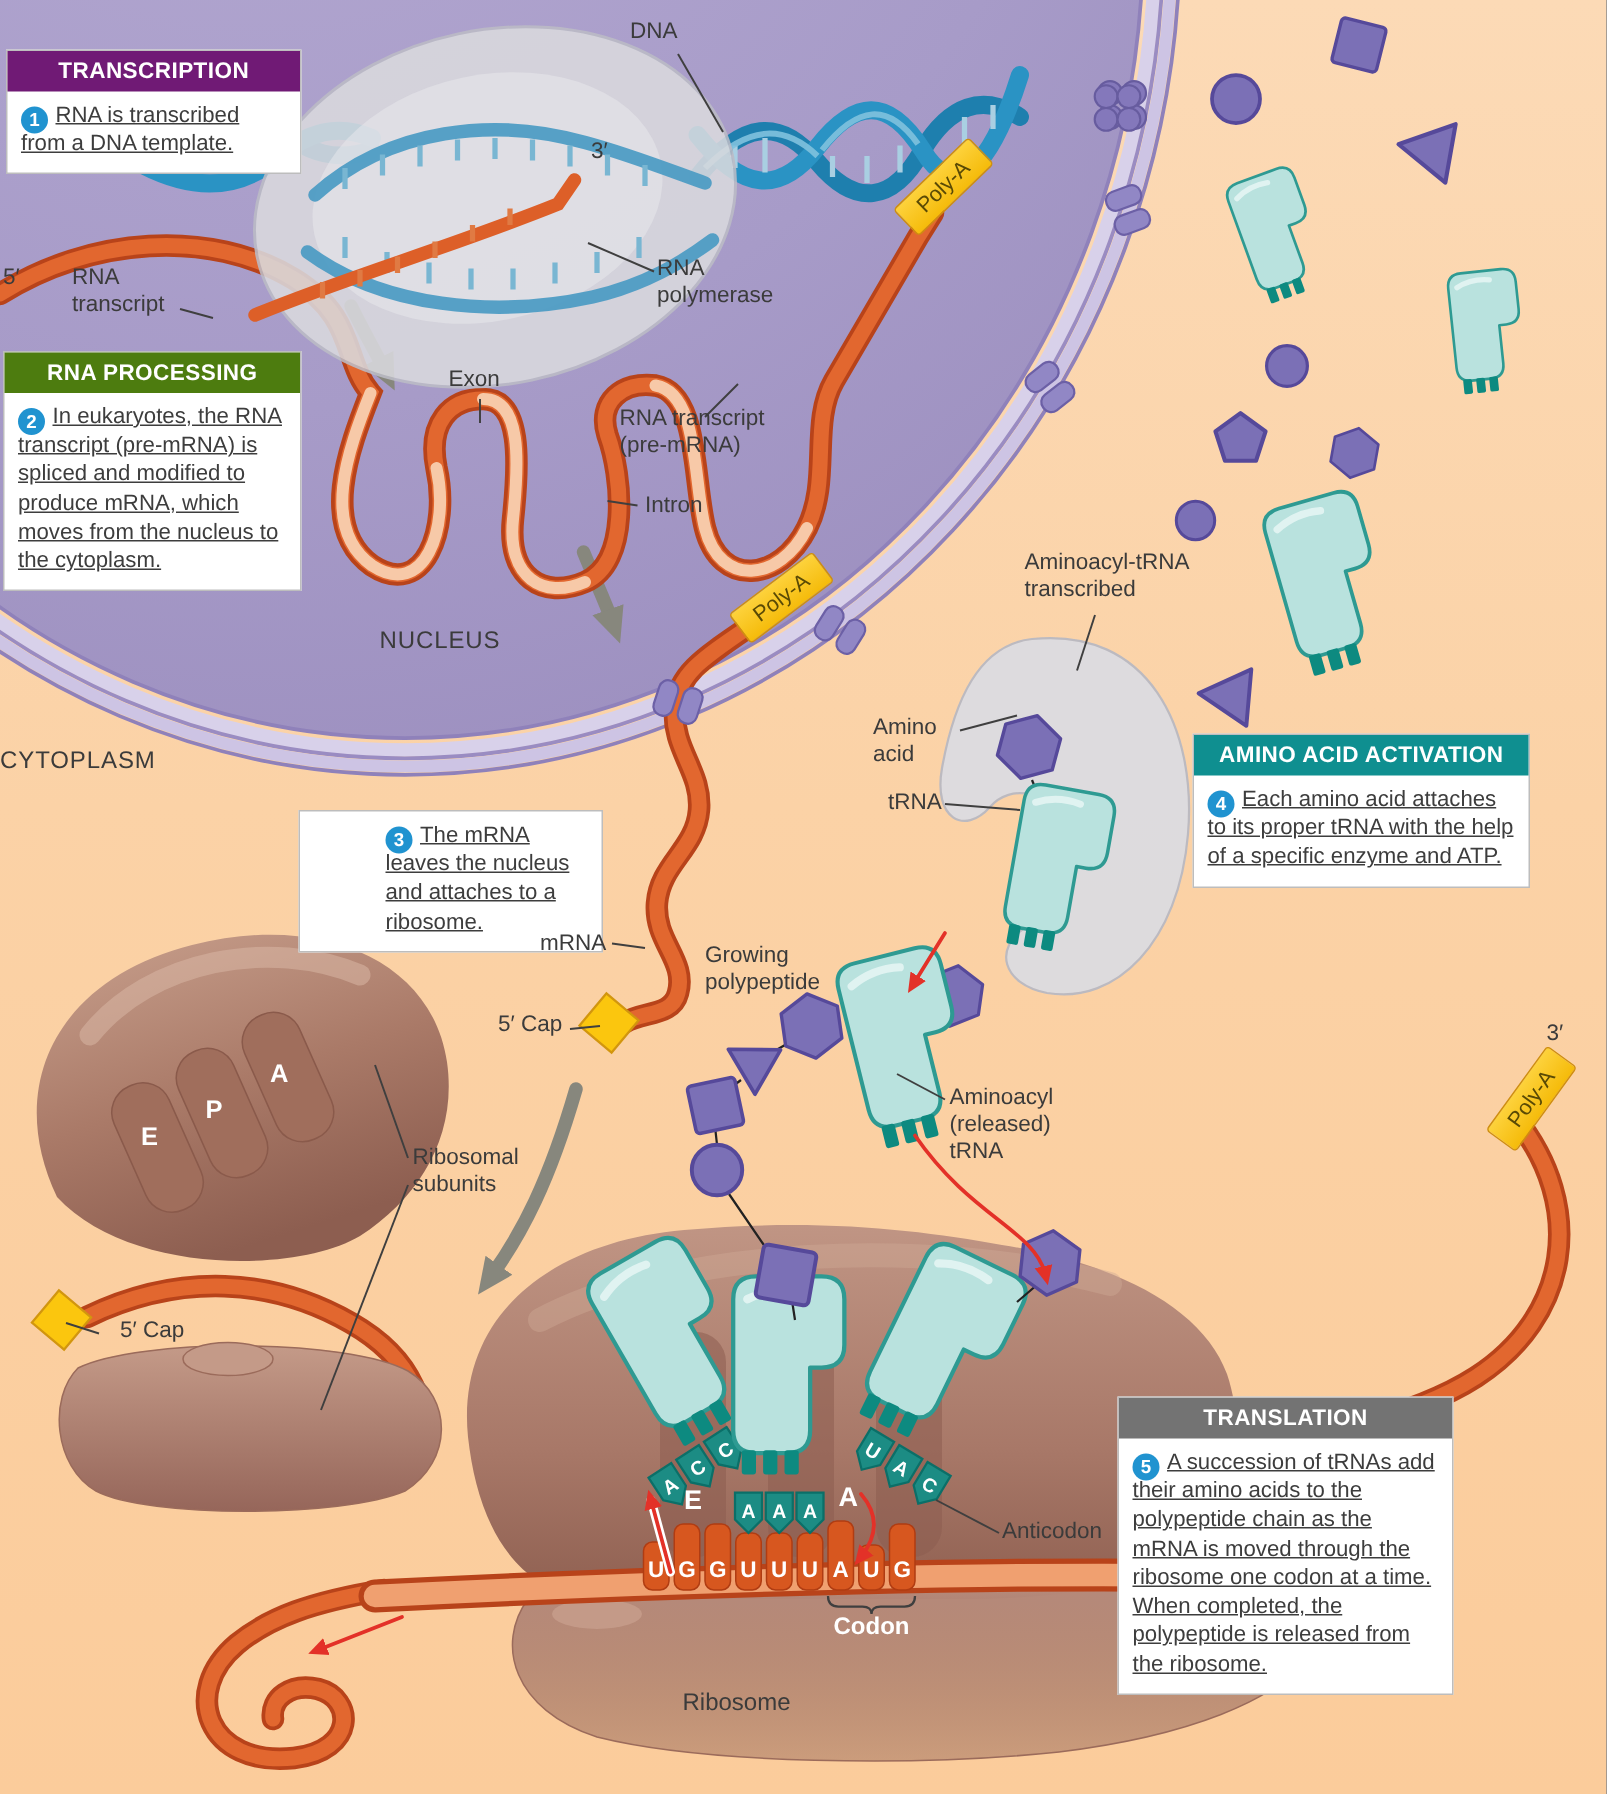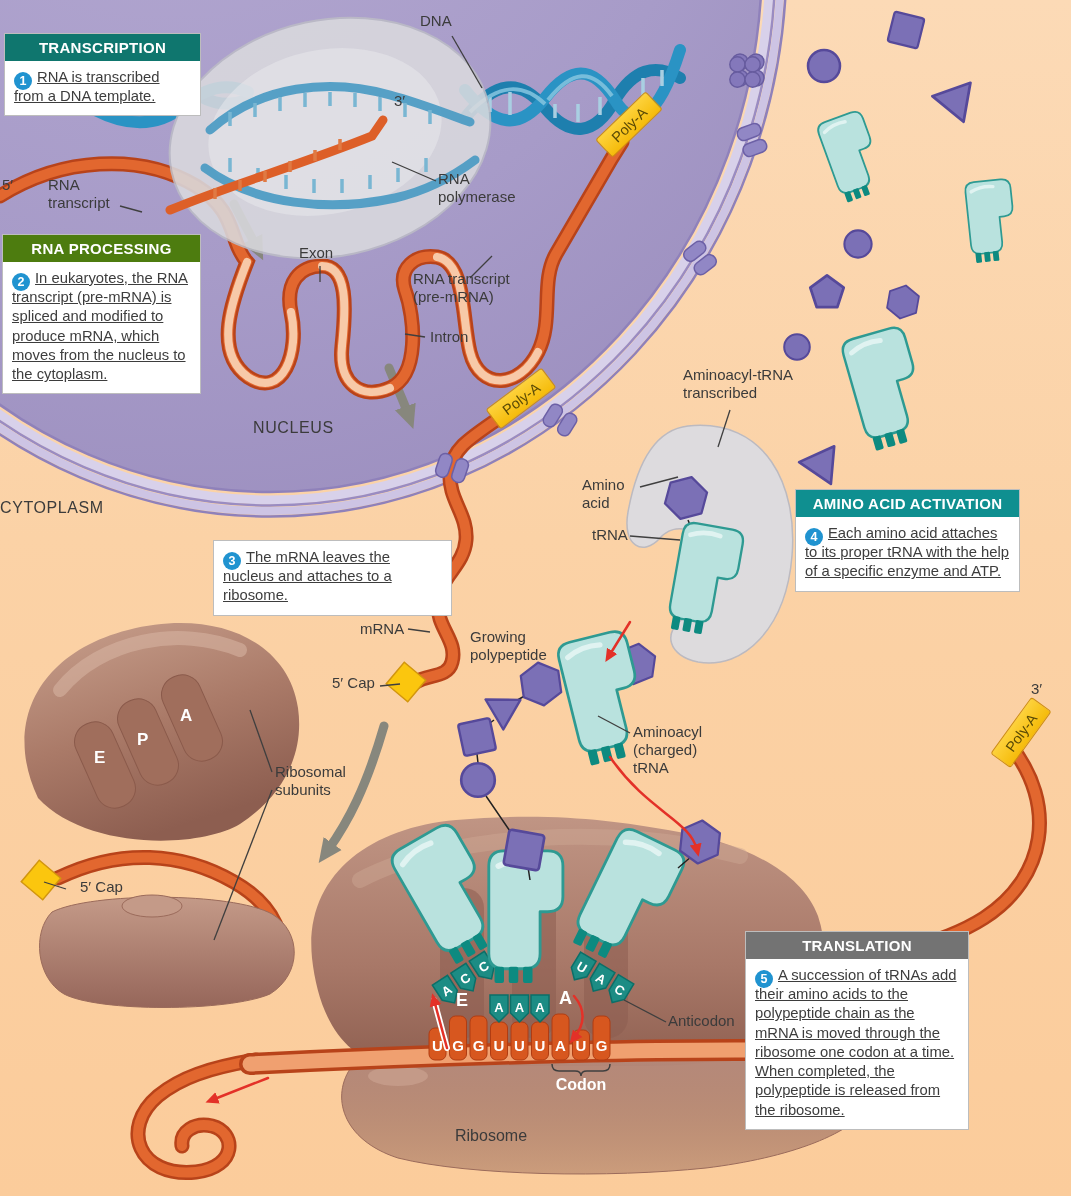--- a/index.html
+++ b/index.html
@@ -8,21 +8,21 @@
   #art{position:absolute;left:0;top:0;}
   svg text{font-family:"Liberation Sans",sans-serif;}
   .cl{font-weight:bold;font-size:15px;fill:#fff;text-anchor:middle;}
   .al{font-weight:bold;font-size:13px;fill:#fff;text-anchor:middle;}
   .lbl{position:absolute;color:#3b3b3b;font-size:15px;line-height:1.2;}
   .lbl.big{font-size:16px;letter-spacing:.6px;}
   .site{position:absolute;color:#fff;font-weight:bold;font-size:17px;}
   .codonlbl{position:absolute;color:#fff;font-weight:bold;font-size:16px;text-align:center;}
   .callout{position:absolute;background:#fff;border:1px solid #bdbdbd;box-sizing:border-box;}
   .callout-h{color:#fff;font-weight:bold;font-size:15px;text-align:center;padding:5px 2px;letter-spacing:.3px;}
-  .ch-transcription{background:#0f766e;}
+  .ch-transcription{background:#701a75;}
   .ch-processing{background:#4d7c0f;}
   .ch-activation{background:#0f8f90;}
   .ch-translation{background:#737373;text-align:center;}
   .callout-b{padding:7px 9px 9px 9px;font-size:14.8px;line-height:1.3;color:#3d3d3d;text-decoration:underline;}
   .badge{display:inline-flex;width:18px;height:18px;border-radius:50%;background:#2093d0;color:#fff;
          font-size:12.5px;font-weight:bold;align-items:center;justify-content:center;margin-right:5px;
          transform:translateY(3px);}
   .tag{position:absolute;width:68px;height:23px;background:linear-gradient(180deg,#fdd23c,#f5bb0a);
        border:1px solid #cf8f10;border-radius:3px;color:#5a4a05;font-size:14.5px;display:flex;
        align-items:center;justify-content:center;}
@@ -324,21 +324,21 @@
 </svg>
 
 <div class="callout" style="left:4px;top:33px;width:197px;">
   <div class="callout-h ch-transcription">TRANSCRIPTION</div>
   <div class="callout-b"><span class="badge">1</span><span>RNA is transcribed from a DNA template.</span></div>
 </div>
 <div class="callout" style="left:2px;top:234px;width:199px;">
   <div class="callout-h ch-processing">RNA PROCESSING</div>
   <div class="callout-b"><span class="badge">2</span><span>In eukaryotes, the RNA transcript (pre-mRNA) is spliced and modified to produce mRNA, which moves from the nucleus to the cytoplasm.</span></div>
 </div>
-<div class="callout" style="left:213px;top:540px;width:239px;">
+<div class="callout" style="left:199px;top:540px;width:203px;padding-left:48px;">
   <div class="callout-b"><span class="badge">3</span><span>The mRNA leaves the nucleus and attaches to a ribosome.</span></div>
 </div>
 <div class="callout" style="left:795px;top:489px;width:225px;">
   <div class="callout-h ch-activation">AMINO ACID ACTIVATION</div>
   <div class="callout-b"><span class="badge">4</span><span>Each amino acid attaches to its proper tRNA with the help of a specific enzyme and ATP.</span></div>
 </div>
 <div class="callout" style="left:745px;top:931px;width:224px;">
   <div class="callout-h ch-translation">TRANSLATION</div>
   <div class="callout-b"><span class="badge">5</span><span>A succession of tRNAs add their amino acids to the polypeptide chain as the mRNA is moved through the ribosome one codon at a time. When completed, the polypeptide is released from the ribosome.</span></div>
 </div>
@@ -356,21 +356,21 @@
 <div class="lbl" style="left:413px;top:270px;width:125px;">RNA transcript (pre-mRNA)</div>
 <div class="lbl" style="left:430px;top:328px;">Intron</div>
 <div class="lbl big" style="left:253px;top:418px;">NUCLEUS</div>
 <div class="lbl big" style="left:0px;top:498px;">CYTOPLASM</div>
 <div class="lbl" style="left:683px;top:366px;width:150px;">Aminoacyl-tRNA transcribed</div>
 <div class="lbl" style="left:582px;top:476px;width:56px;">Amino acid</div>
 <div class="lbl" style="left:592px;top:526px;">tRNA</div>
 <div class="lbl" style="left:360px;top:620px;">mRNA</div>
 <div class="lbl" style="left:470px;top:628px;width:110px;">Growing polypeptide</div>
 <div class="lbl" style="left:332px;top:674px;">5′ Cap</div>
-<div class="lbl" style="left:633px;top:723px;width:100px;">Aminoacyl (charged) tRNA</div>
+<div class="lbl" style="left:633px;top:723px;width:100px;">Aminoacyl (released) tRNA</div>
 <div class="lbl" style="left:275px;top:763px;width:90px;">Ribosomal subunits</div>
 <div class="lbl" style="left:1031px;top:680px;">3′</div>
 <div class="lbl" style="left:80px;top:878px;">5′ Cap</div>
 <div class="lbl" style="left:668px;top:1012px;">Anticodon</div>
 <div class="lbl" style="left:455px;top:1126px;font-size:16px;">Ribosome</div>
 <div class="codonlbl" style="left:551px;top:1076px;width:60px;">Codon</div>
 
 <div class="site" style="left:94px;top:748px;">E</div>
 <div class="site" style="left:137px;top:730px;">P</div>
 <div class="site" style="left:180px;top:706px;">A</div>

